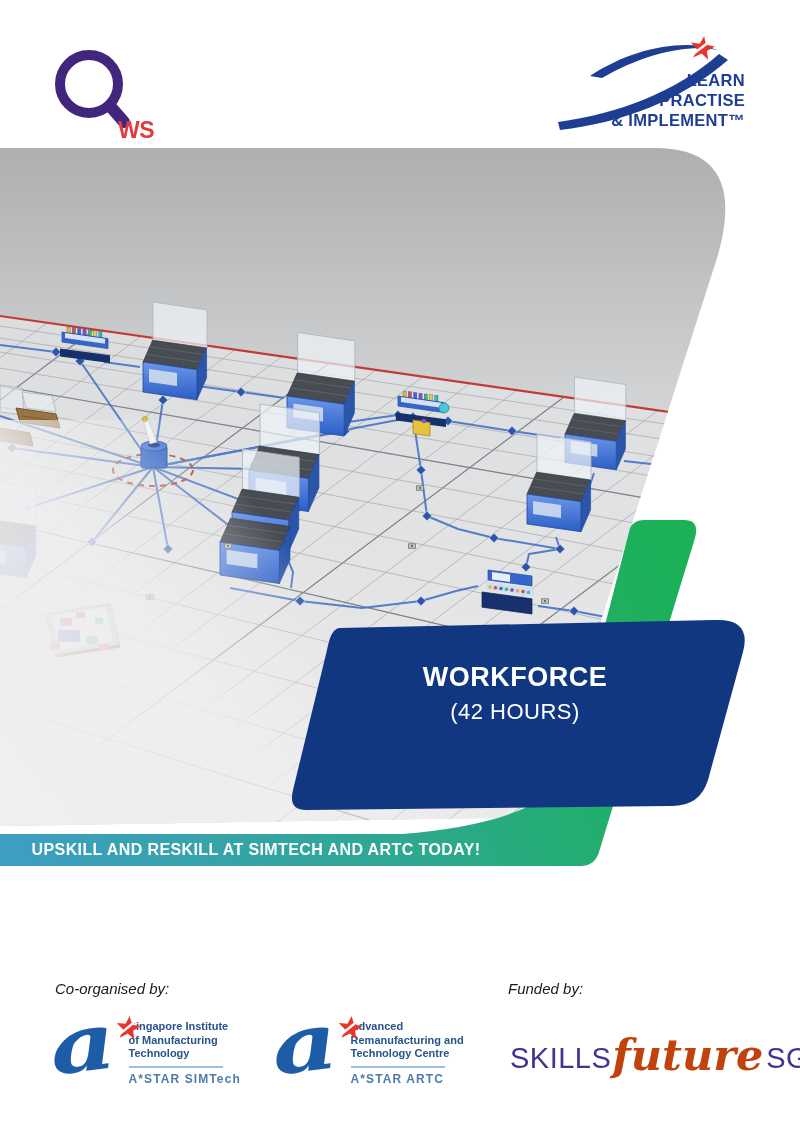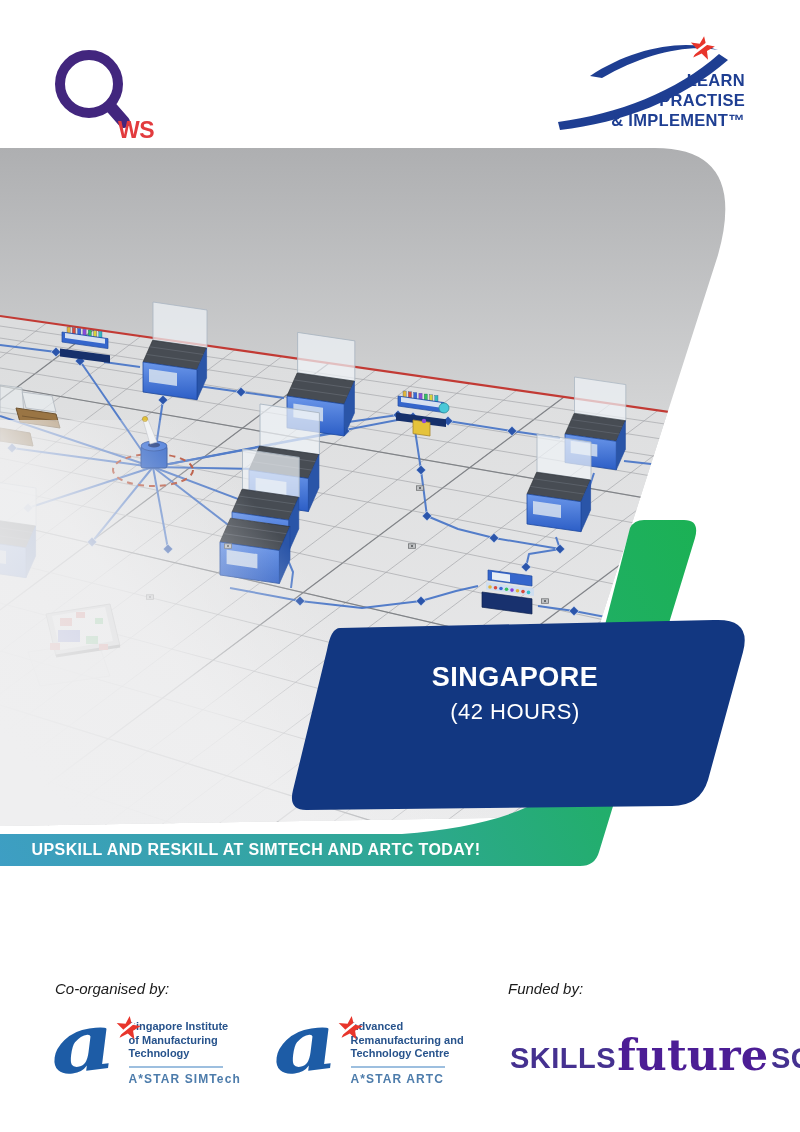--- a/index.html
+++ b/index.html
@@ -29,23 +29,23 @@
   .astar{height:85px;display:flex;align-items:flex-start;}
   .astar-a{display:inline-block;font-family:"DejaVu Serif",serif;font-style:italic;font-weight:bold;
            font-size:78px;line-height:60px;color:#1D5CA6;transform:rotate(-7deg) scaleX(1.30);
            transform-origin:50% 60%;}
   .astar-star{position:absolute;}
   .astar-txt{margin-left:20px;padding-top:6px;}
   .astar-org{font-size:11px;font-weight:bold;color:#27538C;line-height:13.5px;}
   .astar-div{width:94px;height:2px;background:#9DBFDF;margin:5px 0 4px 0;}
   .astar-sub{font-size:12px;font-weight:bold;color:#4D7CAB;letter-spacing:1.1px;}
   .sf{left:510px;top:1028px;display:flex;align-items:baseline;}
-  .sf-skills,.sf-sg{font-size:29px;font-weight:bold;color:#453190;letter-spacing:.5px;}
-  .sf-future{font-family:"DejaVu Serif",serif;font-weight:bold;
-             font-size:43px;color:#4c1d95;margin:0 0 0 1px;position:relative;top:2px;}
+  .sf-skills,.sf-sg{font-size:29px;font-weight:normal;color:#453190;letter-spacing:.5px;}
+  .sf-future{font-family:"DejaVu Serif",serif;font-style:italic;font-weight:bold;
+             font-size:43px;color:#c2410c;margin:0 0 0 1px;position:relative;top:2px;}
   .sf-sg{margin-left:3px;}
   svg{display:block;}
 </style>
 </head>
 <body>
 
 <div class="page">
 
   <svg class="abs" width="800" height="1132" viewBox="0 0 800 1132" style="left:0;top:0;">
     <defs>
@@ -329,21 +329,21 @@
       <use href="#rstar" transform="translate(150,22) rotate(10)"></use>
     </svg>
     <div class="abs lpi-text">
       <div>LEARN</div>
       <div>PRACTISE</div>
       <div>&amp; IMPLEMENT™</div>
     </div>
   </div>
 
   <div class="abs hero-text">
-    <div class="hero-line">SINGAPORE</div>
+    <div class="hero-line">WORKFORCE</div>
     <div class="hero-hours">(42 HOURS)</div>
   </div>
 
   <div class="abs banner-text">UPSKILL AND RESKILL AT SIMTECH AND ARTC TODAY!</div>
 
   <div class="abs label coorg">Co-organised by:</div>
   <div class="abs label funded">Funded by:</div>
 
   <div class="abs astar" style="left:58px;top:1014px;">
     <span class="astar-a">a</span>

